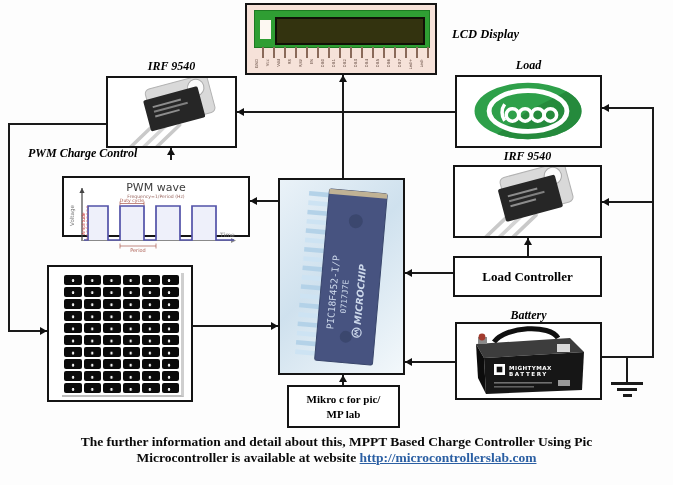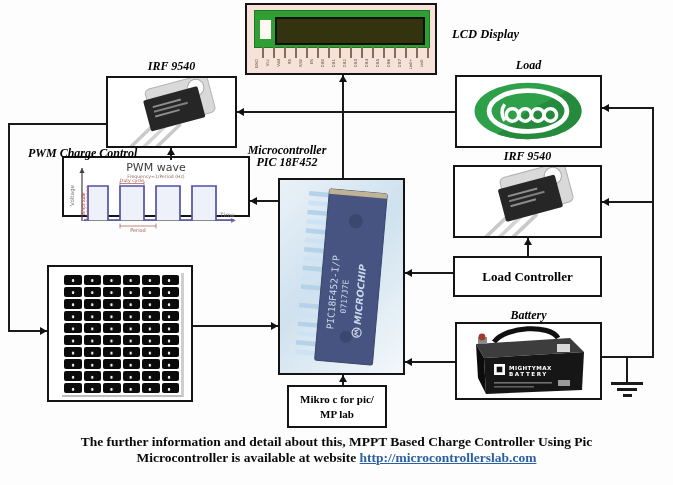--- a/index.html
+++ b/index.html
@@ -133,21 +133,21 @@
         </div>
       </div>
   </div>
 
   <div class="box" style="left:106px;top:76px;width:131px;height:72px;">
     <svg width="127" height="68">
         <use href="#transistor"></use>
       </svg>
   </div>
 
-  <div class="box" style="left:62px;top:156px;width:188px;height:61px;">
+  <div class="box" style="left:62px;top:176px;width:188px;height:61px;">
     <svg width="184" height="75" viewBox="0 0 184 75">
       <text x="92" y="13" text-anchor="middle" font-family="DejaVu Sans,sans-serif" font-size="11" fill="#3c3c3c">PWM wave</text>
       <text x="92" y="20" text-anchor="middle" font-family="DejaVu Sans,sans-serif" font-size="4.6" fill="#99665f">Frequency=1/Period (Hz)</text>
       <line x1="18" y1="10" x2="18" y2="63" stroke="#444" stroke-width="1.2"></line>
       <path d="M18,10 l-2.6,5 h5.2 z" fill="#444"></path>
       <line x1="18" y1="62.5" x2="170" y2="62.5" stroke="#8a8a8a" stroke-width="1"></line>
       <path d="M172,62.5 l-5,-2.4 v4.8 z" fill="#8a8a8a"></path>
       <text x="10" y="48" font-family="DejaVu Sans,sans-serif" font-size="5.6" fill="#777" transform="rotate(-90 10 48)">Voltage</text>
       <text x="156" y="59" font-family="DejaVu Sans,sans-serif" font-size="6" fill="#777">Time</text>
 
@@ -321,33 +321,29 @@
           <div></div>
           <div></div>
           <div></div>
           <div></div>
           <div></div>
         </div>
       <div class="solar-dots"></div>
     </div>
   </div>
 
-  <div class="box txtbox" style="left:287px;top:385px;width:100px;height:43px;font-size:11px;line-height:15px;">
+  <div class="box txtbox" style="left:287px;top:385px;width:113px;height:43px;font-size:11px;line-height:15px;">
     <span>Mikro c for pic/</span>
     <span>MP lab</span>
   </div>
 
   <div class="lbl" style="left:452px;top:27px;font-size:12.5px;">LCD Display</div>
   <div class="lbl center" style="left:106px;top:59px;width:131px;">IRF 9540</div>
   <div class="lbl" style="left:28px;top:146px;">PWM Charge Control</div>
   <div class="lbl center" style="left:455px;top:58px;width:147px;">Load</div>
-  <div class="lbl center" style="left:228px;top:144px;width:118px;line-height:12px;">
-    <span>Microcontroller</span><br>
-    <span>PIC 18F452</span>
-  </div>
   <div class="lbl center" style="left:453px;top:149px;width:149px;">IRF 9540</div>
   <div class="lbl center" style="left:455px;top:308px;width:147px;">Battery</div>
 
   <div class="hline" style="left:237px;top:111px;width:218px;height:2px;"></div>
   <div class="vline" style="left:342px;top:75px;width:2px;height:103px;"></div>
   <div class="hline" style="left:8px;top:123px;width:98px;height:2px;"></div>
   <div class="vline" style="left:8px;top:123px;width:2px;height:209px;"></div>
   <div class="hline" style="left:8px;top:330px;width:39px;height:2px;"></div>
   <div class="hline" style="left:193px;top:325px;width:85px;height:2px;"></div>
   <div class="hline" style="left:250px;top:200px;width:28px;height:2px;"></div>

